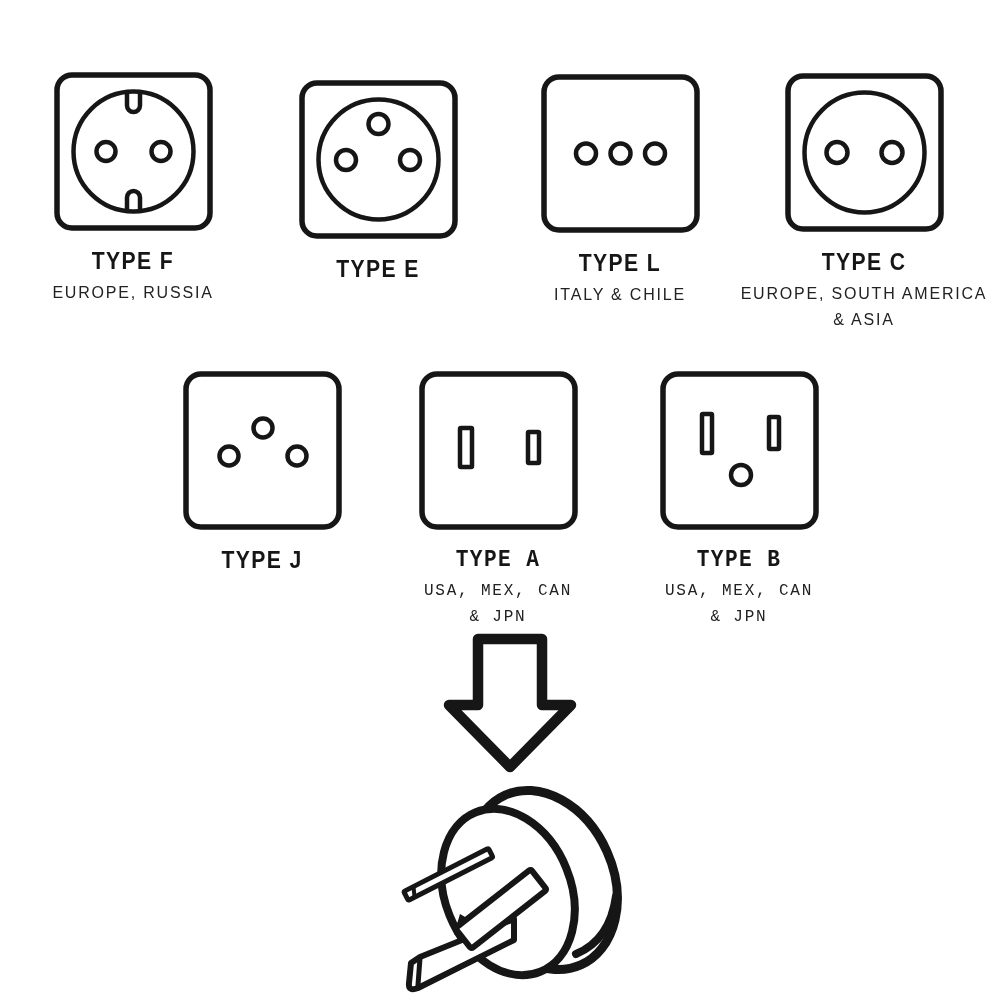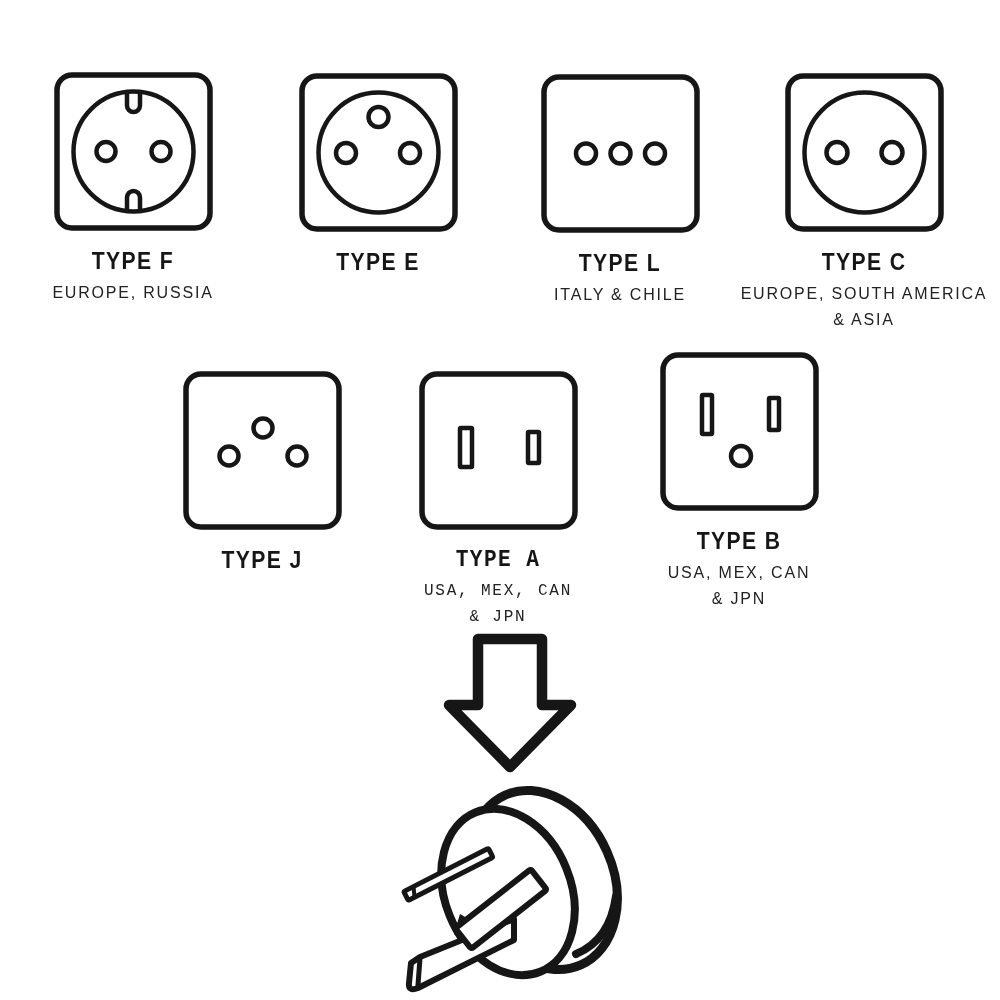--- a/index.html
+++ b/index.html
@@ -34,21 +34,21 @@
       <path d="M74,21.5 v13 a6.5,6.5 0 0 0 13,0 v-13" fill="none" stroke="#161616" stroke-width="4.5"></path>
       <path d="M74,139.5 v-13 a6.5,6.5 0 0 1 13,0 v13" fill="none" stroke="#161616" stroke-width="4.5"></path>
     </svg>
     <div class="type-label">TYPE F</div>
     <div class="region">
       <div>EUROPE, RUSSIA</div>
       <div></div>
     </div>
   </div>
 
-  <div class="cell" style="left:243px;top:47px;">
+  <div class="cell" style="left:243px;top:54px;">
     <svg class="socket-svg" width="161" height="161" viewBox="0 0 161 161">
       <rect x="4" y="4" width="153" height="153" rx="15" fill="#fff" stroke="#161616" stroke-width="5.5"></rect>
       <circle cx="80.5" cy="80.5" r="60" fill="#fff" stroke="#161616" stroke-width="4.5"></circle>
       <circle cx="80.5" cy="45" r="10" fill="#fff" stroke="#161616" stroke-width="4.5"></circle>
       <circle cx="48" cy="81" r="10" fill="#fff" stroke="#161616" stroke-width="4.5"></circle>
       <circle cx="112" cy="81" r="10" fill="#fff" stroke="#161616" stroke-width="4.5"></circle>
     </svg>
     <div class="type-label">TYPE E</div>
   </div>
 
@@ -96,21 +96,21 @@
       <rect x="42" y="58" width="12" height="39" rx="1" fill="#fff" stroke="#161616" stroke-width="4.5"></rect>
       <rect x="110" y="62" width="11" height="31" rx="1" fill="#fff" stroke="#161616" stroke-width="4.5"></rect>
     </svg>
     <div class="type-label">TYPE A</div>
     <div class="region">
       <div>USA, MEX, CAN</div>
       <div>&amp; JPN</div>
     </div>
   </div>
 
-  <div class="cell" style="left:604px;top:326px;">
+  <div class="cell" style="left:604px;top:345px;font-family:Liberation Mono, monospace;">
     <svg class="socket-svg" width="161" height="161" viewBox="0 0 161 161">
       <rect x="4" y="4" width="153" height="153" rx="15" fill="#fff" stroke="#161616" stroke-width="5.5"></rect>
       <rect x="43" y="44" width="10" height="39" rx="1" fill="#fff" stroke="#161616" stroke-width="4.5"></rect>
       <rect x="110" y="47" width="10" height="32" rx="1" fill="#fff" stroke="#161616" stroke-width="4.5"></rect>
       <circle cx="82" cy="105" r="10" fill="#fff" stroke="#161616" stroke-width="4.5"></circle>
     </svg>
     <div class="type-label">TYPE B</div>
     <div class="region">
       <div>USA, MEX, CAN</div>
       <div>&amp; JPN</div>

